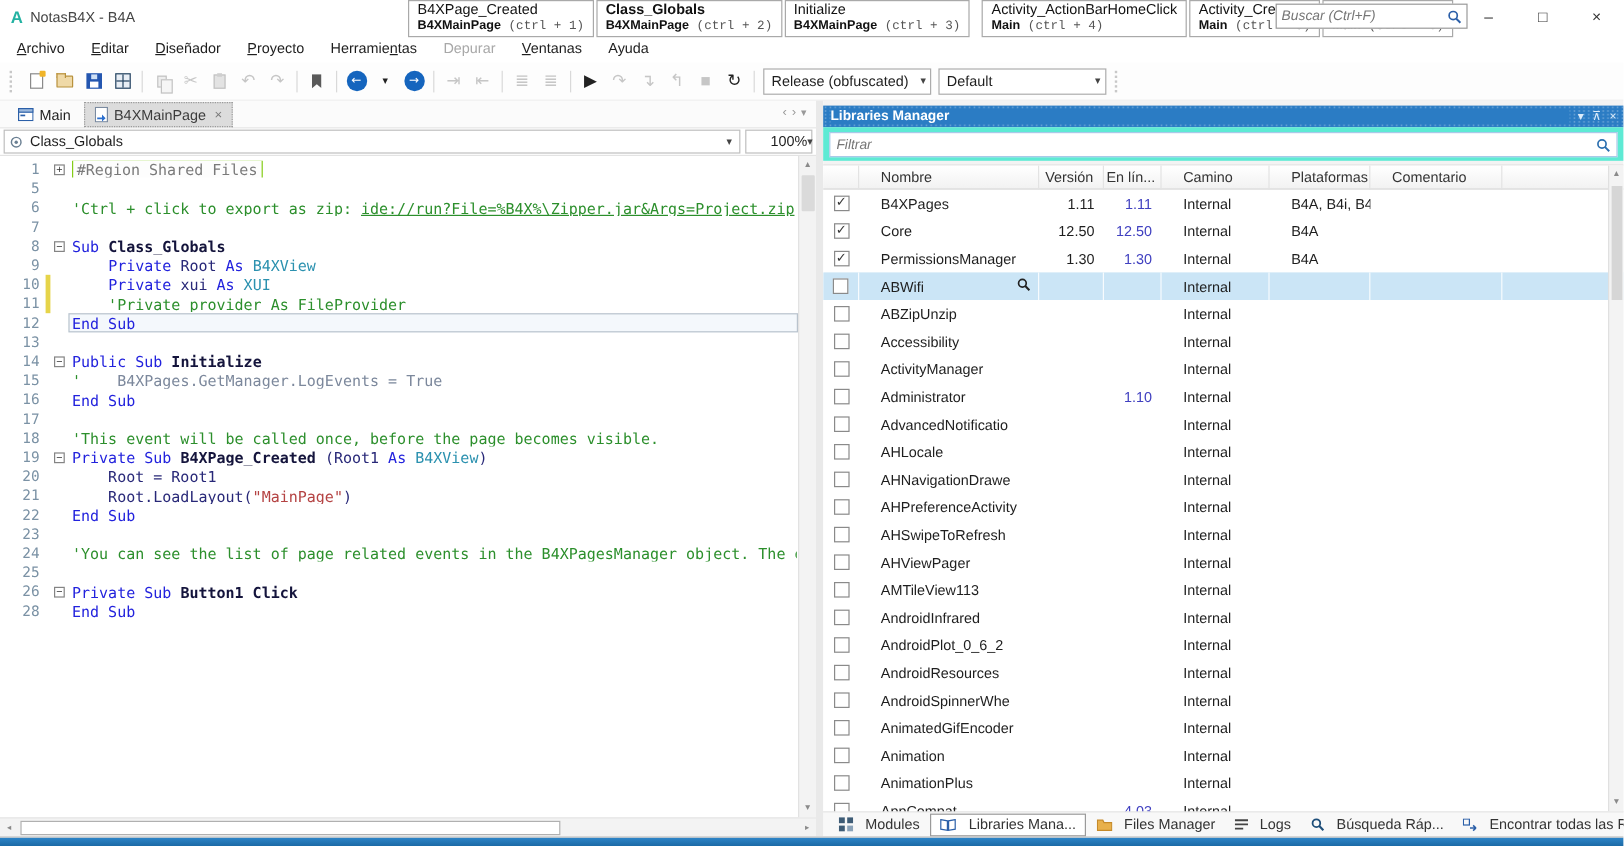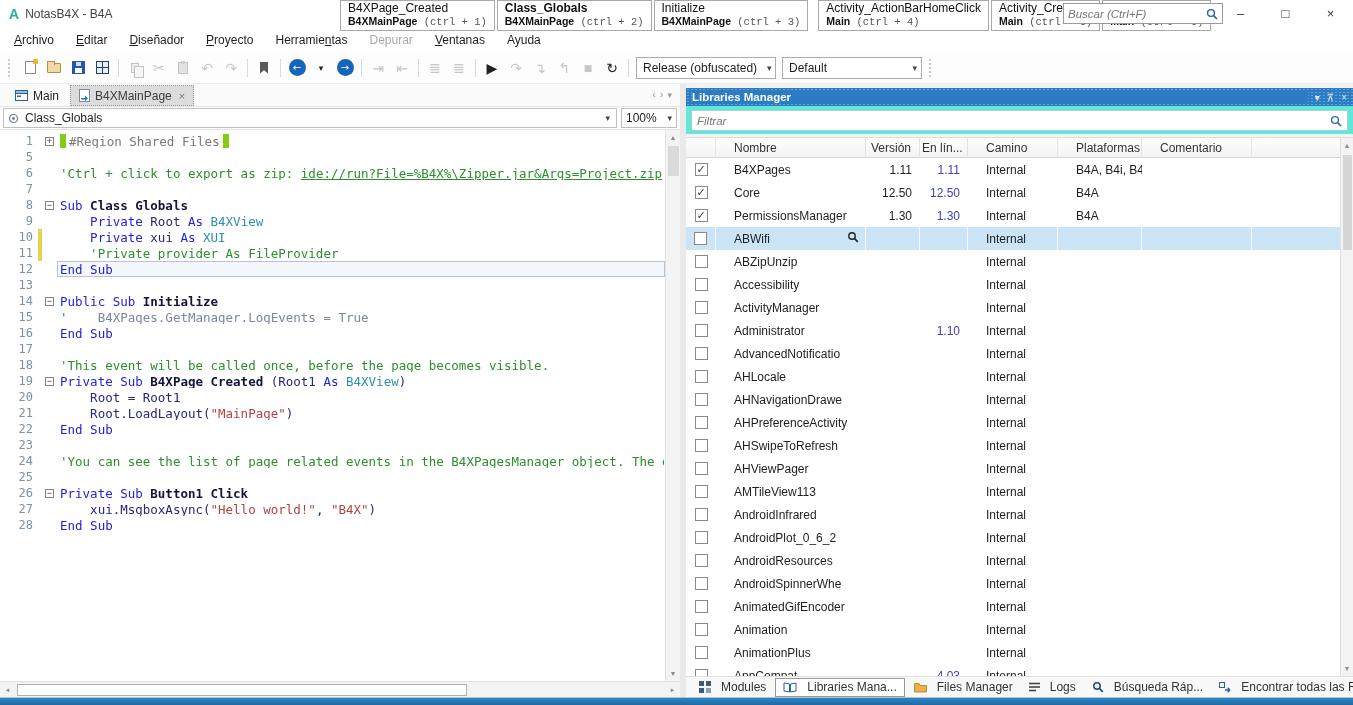--- a/index.html
+++ b/index.html
@@ -73,40 +73,40 @@
   .etab.active { background:#dcdcdc; border:1px dotted #9a9a9a; color:#3c3c3c; }
   .etab svg { margin-right:5px; }
   .etab .x { margin-left:7px; color:#777; font-size:11px; }
   .tabnav { position:absolute; right:4px; top:4px; color:#9a9a9a; font-size:11px; letter-spacing:4px; }
 
   
   .memberrow { height:24px; display:flex; align-items:center; background:#fff; border-top:1px solid #e3e3e3; border-bottom:1px solid #e3e3e3; padding:0 3px; flex:0 0 auto; }
   .membercombo { flex:1; height:20px; border:1px solid #bfbfbf; display:flex; align-items:center; padding:0 6px 0 4px; background:#fff; }
   .membercombo svg { margin-right:6px; }
   .membercombo .val { flex:1; }
-  .zoomcombo { width:56px; height:20px; border:1px solid #bfbfbf; display:flex; align-items:center; padding:0 4px; margin-left:4px; background:#fff; }
+  .zoomcombo { width:56px; height:20px; border:1px solid #bfbfbf; display:flex; align-items:center; padding:0 20px; margin-left:4px; background:#fff; }
   .zoomcombo .val { flex:1; }
   .arr9 { font-size:9px; color:#444; }
 
   
   .editor { flex:1; display:flex; background:#fff; min-height:0; position:relative; }
   .codearea { flex:1; overflow:hidden; font-family:"DejaVu Sans Mono","Liberation Mono",monospace; font-size:12.5px; line-height:16px; padding-top:3px; }
   .line { display:flex; height:16px; white-space:pre; }
   .ln { width:38px; text-align:right; padding-right:5px; color:#7b92a5; flex:0 0 auto; font-size:12px; }
   .cbar { width:4px; flex:0 0 auto; }
   .cbar.on { background:#e6d44a; }
   .foldc { width:15px; flex:0 0 auto; display:flex; align-items:center; justify-content:center; }
   .foldbox { width:9px; height:9px; border:1px solid #848484; background:#fff; font-size:9px; line-height:7px; text-align:center; color:#333; font-family:"Liberation Sans",sans-serif; }
   .codetxt { flex:1; border:1px solid transparent; padding-left:2px; min-width:0; overflow:hidden; }
   .line.cur .codetxt { border-color:#b9c3cd; background:#f4f8fc; }
   .s-kw { color:#2222dd; } .s-typ { color:#2b91af; } .s-com { color:#2c8f2c; }
   .s-str { color:#b44242; } .s-id { color:#282878; } .s-dim { color:#7c889c; }
   .s-name { color:#14143c; font-weight:bold; }
   .s-lnk { color:#2c8f2c; text-decoration:underline; }
-  .s-reg { color:#7a7a7a; border:6px solid #84cc16; padding:0 3px; background:#fdfdfd; }
+  .s-reg { color:#7a7a7a; border:1px solid #84cc16; padding:0 3px; background:#fdfdfd; }
 
   
   .vscroll { width:15px; flex:0 0 auto; background:#f3f3f3; border-left:1px solid #e2e2e2; display:flex; flex-direction:column; align-items:center; }
   .sb-btn { width:15px; height:15px; display:flex; align-items:center; justify-content:center; font-size:7px; color:#8a8a8a; flex:0 0 auto; }
   .vthumb { width:11px; height:30px; background:#dadada; border-radius:1px; margin-top:1px; }
   .vtrack { flex:1; }
   .hscroll { height:16px; background:#f3f3f3; border-top:1px solid #e2e2e2; display:flex; align-items:center; flex:0 0 auto; }
   .hthumb { width:450px; height:12px; background:#fff; border:1px solid #b0b0b0; margin-left:2px; }
   .htrack { flex:1; }
 
@@ -349,21 +349,20 @@
             <div class="line"><span class="ln">17</span><span class="cbar"></span><span class="foldc"></span><span class="codetxt"></span></div>
             <div class="line"><span class="ln">18</span><span class="cbar"></span><span class="foldc"></span><span class="codetxt"><span class="s-com">'This event will be called once, before the page becomes visible.</span></span></div>
             <div class="line"><span class="ln">19</span><span class="cbar"></span><span class="foldc"><span class="foldbox">−</span></span><span class="codetxt"><span class="s-kw">Private Sub </span><span class="s-name">B4XPage_Created </span><span class="s-id">(Root1 </span><span class="s-kw">As </span><span class="s-typ">B4XView</span><span class="s-id">)</span></span></div>
             <div class="line"><span class="ln">20</span><span class="cbar"></span><span class="foldc"></span><span class="codetxt"><span class="s-id">    Root = Root1</span></span></div>
             <div class="line"><span class="ln">21</span><span class="cbar"></span><span class="foldc"></span><span class="codetxt"><span class="s-id">    Root.LoadLayout(</span><span class="s-str">"MainPage"</span><span class="s-id">)</span></span></div>
             <div class="line"><span class="ln">22</span><span class="cbar"></span><span class="foldc"></span><span class="codetxt"><span class="s-kw">End Sub</span></span></div>
             <div class="line"><span class="ln">23</span><span class="cbar"></span><span class="foldc"></span><span class="codetxt"></span></div>
             <div class="line"><span class="ln">24</span><span class="cbar"></span><span class="foldc"></span><span class="codetxt"><span class="s-com">'You can see the list of page related events in the B4XPagesManager object. The ev</span></span></div>
             <div class="line"><span class="ln">25</span><span class="cbar"></span><span class="foldc"></span><span class="codetxt"></span></div>
             <div class="line"><span class="ln">26</span><span class="cbar"></span><span class="foldc"><span class="foldbox">−</span></span><span class="codetxt"><span class="s-kw">Private Sub </span><span class="s-name">Button1_Click</span></span></div>
-            <div class="line"><span class="ln">27</span><span class="cbar"></span><span class="foldc"></span><span class="codetxt"><span class="s-id">    xui.MsgboxAsync(</span><span class="s-str">"Hello world!"</span><span class="s-id">, </span><span class="s-str">"B4X"</span><span class="s-id">)</span></span></div>
             <div class="line"><span class="ln">28</span><span class="cbar"></span><span class="foldc"></span><span class="codetxt"><span class="s-kw">End Sub</span></span></div>
           </div>
         <div class="vscroll">
           <span class="sb-btn">▲</span>
           <span class="vthumb"></span>
           <span class="vtrack"></span>
           <span class="sb-btn">▼</span>
         </div>
       </div>
       <div class="hscroll">

